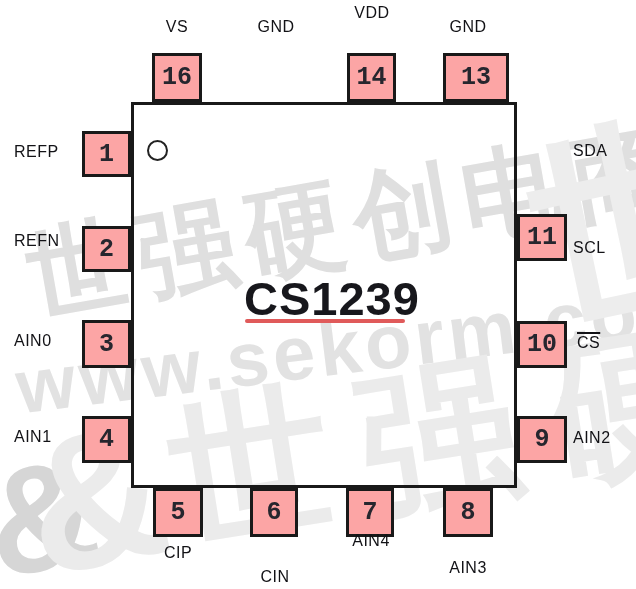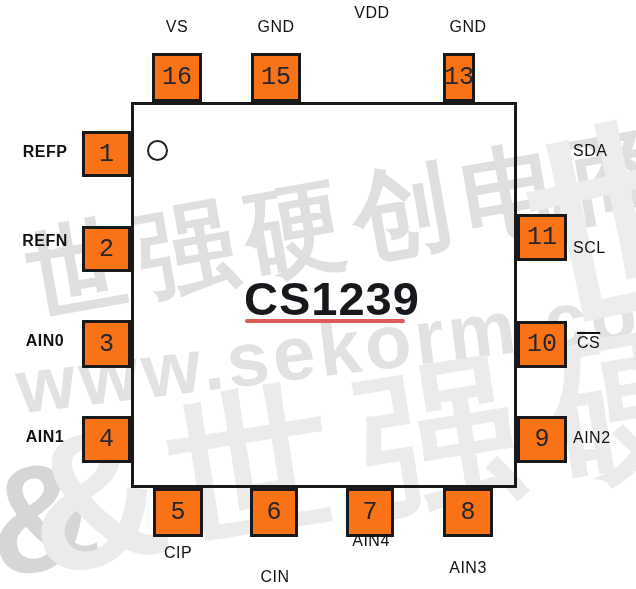--- a/index.html
+++ b/index.html
@@ -55,41 +55,42 @@
   .part-underline {
     position: absolute;
     left: 245px; top: 319px; width: 160px; height: 4px;
     border-radius: 2px;
   }
 
   
   .pin {
     position: absolute;
     border: 3px solid #191919;
-    background: #f97316;
+    background: #fca5a5;
     display: flex;
     align-items: center;
     justify-content: center;
+    font-weight: bold;
   }
   .pin-num {
     font-family: "Liberation Mono", "DejaVu Sans Mono", monospace;
     font-size: 25px;
     color: #26262e;
   }
 
   
   .lbl {
     position: absolute;
     font-size: 16px;
     color: #121216;
     letter-spacing: 0.5px;
     line-height: 1.1;
   }
   .lbl-c { transform: translateX(-50%); }
-  .lbl-left { left: 14px; width: 62px; text-align: center; font-weight: bold; }
+  .lbl-left { left: 14px; width: 62px; text-align: left; }
   .overline { text-decoration: overline; text-decoration-thickness: 2px; }
 </style>
 </head>
 <body>
 
 <div class="stage">
 
   <div class="wm wm-cn-main">世强硬创电商</div>
   <div class="wm wm-url-main">www.sekorm.com</div>
   <div class="wm wm-amp-dark">&amp;</div>
@@ -98,24 +99,24 @@
   <div class="wm wm-cn-tile3">世强硬创电商</div>
 
   <div class="chip"></div>
   <div class="pin1-dot"></div>
   <div class="part">CS1239</div>
   <div class="part-underline" style="background: rgb(224, 90, 90);"></div>
 
   <div class="pin" style="left:152px;top:53px;width:50px;height:49px">
       <span class="pin-num">16</span>
     </div>
-  <div class="pin" style="left:251px;top:53px;width:50px;height:49px">
-      <span class="pin-num">15</span>
+  <div class="pin" style="left:347px;top:53px;width:49px;height:49px">
+      <span class="pin-num">14</span>
     </div>
-  <div class="pin" style="left:443px;top:53px;width:32px;height:49px">
+  <div class="pin" style="left:443px;top:53px;width:66px;height:49px">
       <span class="pin-num">13</span>
     </div>
 
   <div class="lbl lbl-c" style="left:177px;top:18px">VS</div>
   <div class="lbl lbl-c" style="left:276px;top:18px">GND</div>
   <div class="lbl lbl-c" style="left:372px;top:4px">VDD</div>
   <div class="lbl lbl-c" style="left:468px;top:18px">GND</div>
 
   <div class="pin" style="left:82px;top:131px;width:49px;height:46px">
       <span class="pin-num">1</span>

